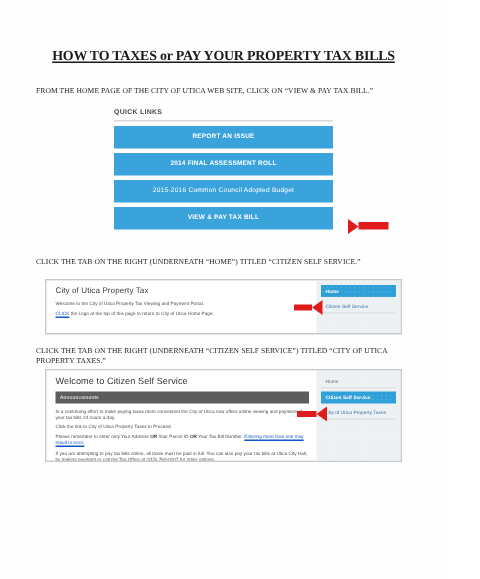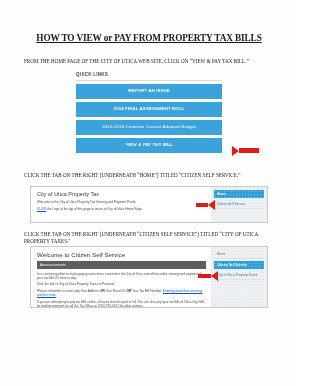--- a/index.html
+++ b/index.html
@@ -204,21 +204,21 @@
     background-size: 3px 3px;
     pointer-events: none;
   }
 </style>
 </head>
 <body>
 
 <div class="page">
 
   <div class="doc-title">
-    <u><span>HOW TO VIEW or PAY FROM PROPERTY TAX BILLS</span></u>
+    <u><span>HOW TO TAXES or PAY YOUR PROPERTY TAX BILLS</span></u>
   </div>
 
   <div class="instr" id="instr-1">FROM THE HOME PAGE OF THE CITY OF UTICA WEB SITE, CLICK ON “VIEW &amp; PAY TAX BILL.”</div>
 
   <div class="shot1">
     <div class="ql-head">QUICK LINKS</div>
     <div class="ql-btn">REPORT AN ISSUE</div>
     <div class="ql-btn">2014 FINAL ASSESSMENT ROLL</div>
     <div class="ql-btn mixedcase">2015-2016 Common Council Adopted Budget</div>
     <div class="ql-btn">VIEW &amp; PAY TAX BILL</div>

